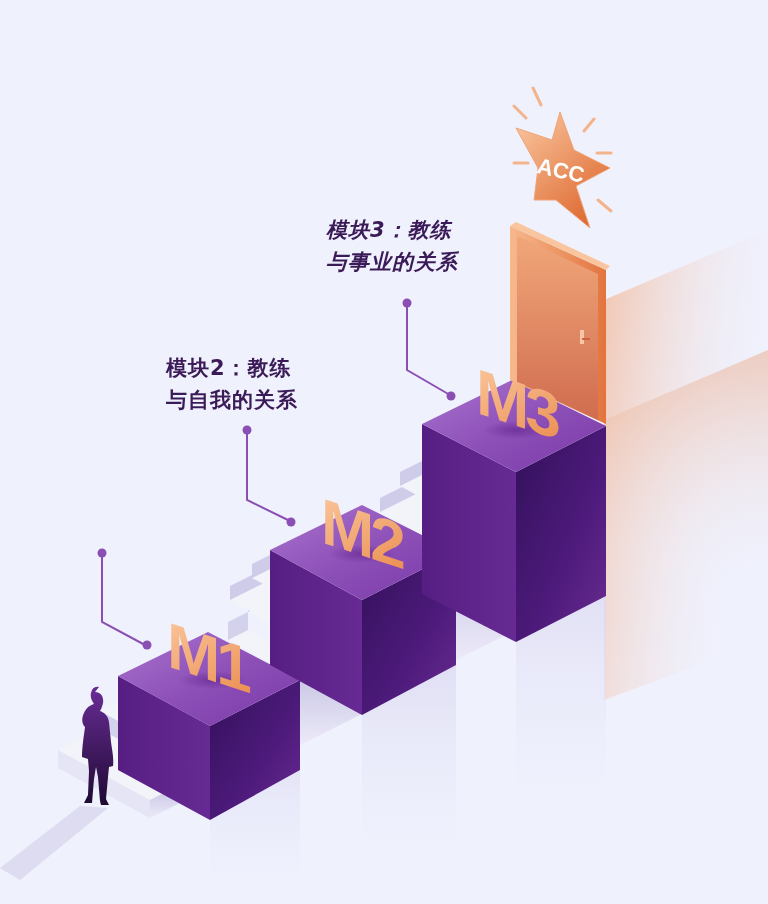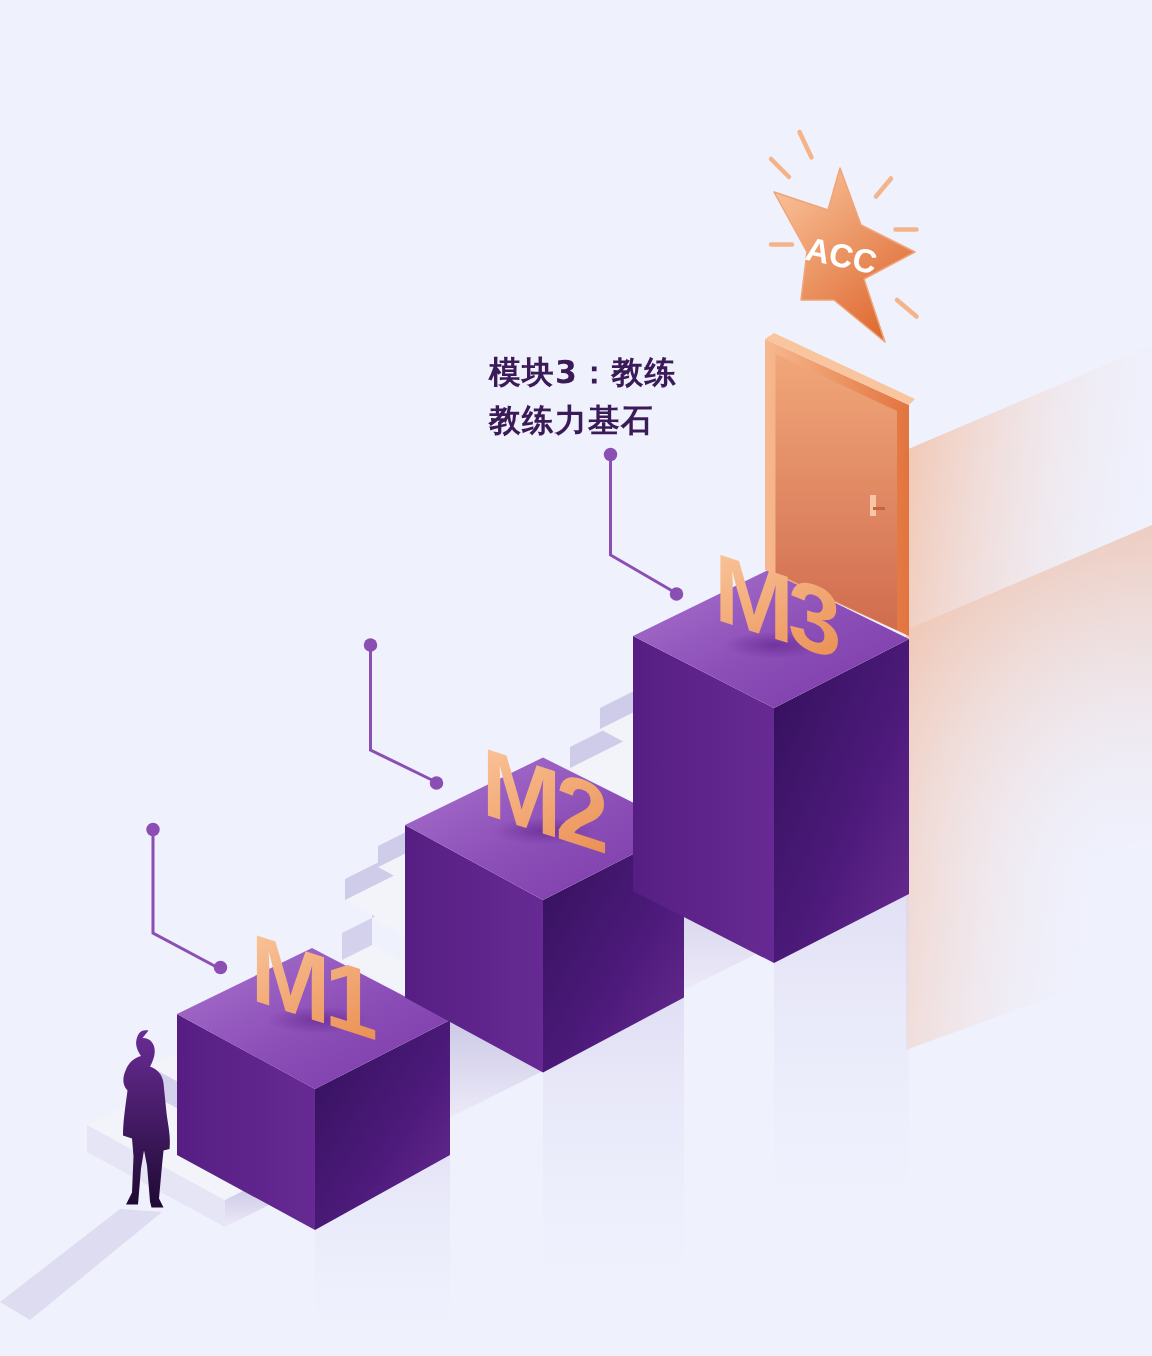--- a/index.html
+++ b/index.html
@@ -30,21 +30,21 @@
       font-size: 21px;
       line-height: 32px;
       letter-spacing: 1px;
       white-space: nowrap;
     }
     .module-label .line {
       display: block;
     }
     #label-m1 { left: 28px; top: 478px; }
     #label-m2 { left: 166px; top: 352px; }
-    #label-m3 { left: 326px; top: 232px; }
+    #label-m3 { left: 326px; top: 214px; font-style: italic; }
   </style>
 </head>
 <body>
 
 <div class="stage">
 
   <svg width="768" height="904" viewBox="0 0 768 904" xmlns="http://www.w3.org/2000/svg">
     <defs>
       <linearGradient id="topGrad" x1="0" y1="0" x2="1" y2="1">
         <stop offset="0" stop-color="#a974cf"></stop>
@@ -226,19 +226,23 @@
       <polygon points="0,868 80,806 108,808 20,880" fill="#d6d3ea" opacity="0.7"></polygon>
       <path d="M95,692
                c6,0 9,5 8,11 c-1,5 -3,8 -3,8
                c5,2 8,5 9,11 l2,20 c1,8 3,16 2,24 l-4,1 l-1,10 l-2,22 l3,6 h-8 l-1,-4 l-2,-24 l-2,-10
                l-2,12 l-2,24 h-8 l4,-8 l1,-24 l-1,-12 l-6,-2 c0,-10 2,-22 3,-30 c-4,-4 -3,-10 -1,-14
                c2,-5 6,-8 10,-9 c-2,-3 -4,-7 -3,-11 c1,-5 4,-7 8,-6 z" fill="url(#personGrad)"></path>
     </g>
   </svg>
 
 
+  <div id="label-m2" class="module-label">
+    <span class="line">模块2：教练</span>
+    <span class="line">与自我的关系</span>
+  </div>
 
   <div id="label-m3" class="module-label">
     <span class="line">模块3：教练</span>
-    <span class="line">教练力基石</span>
+    <span class="line">与事业的关系</span>
   </div>
 
 </div>
 
 </body></html>

